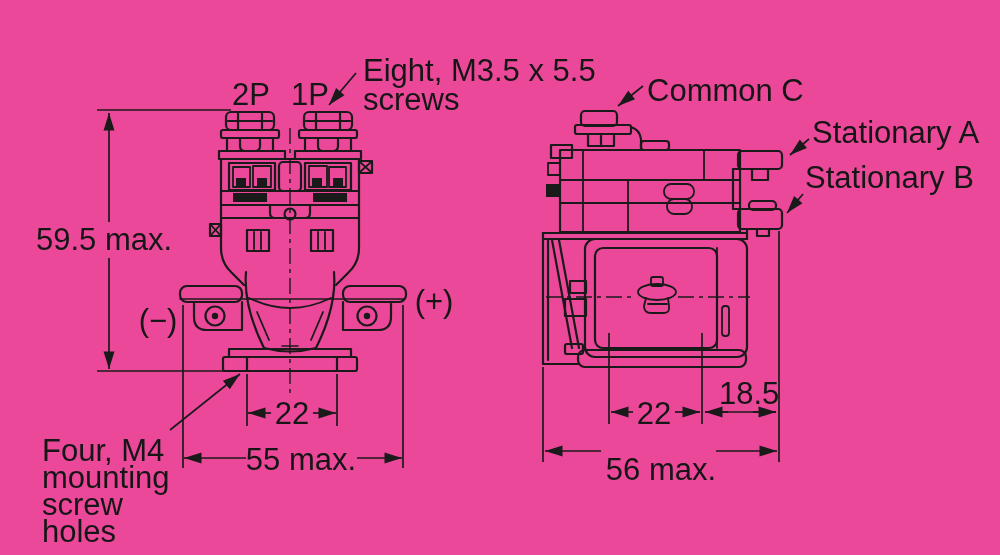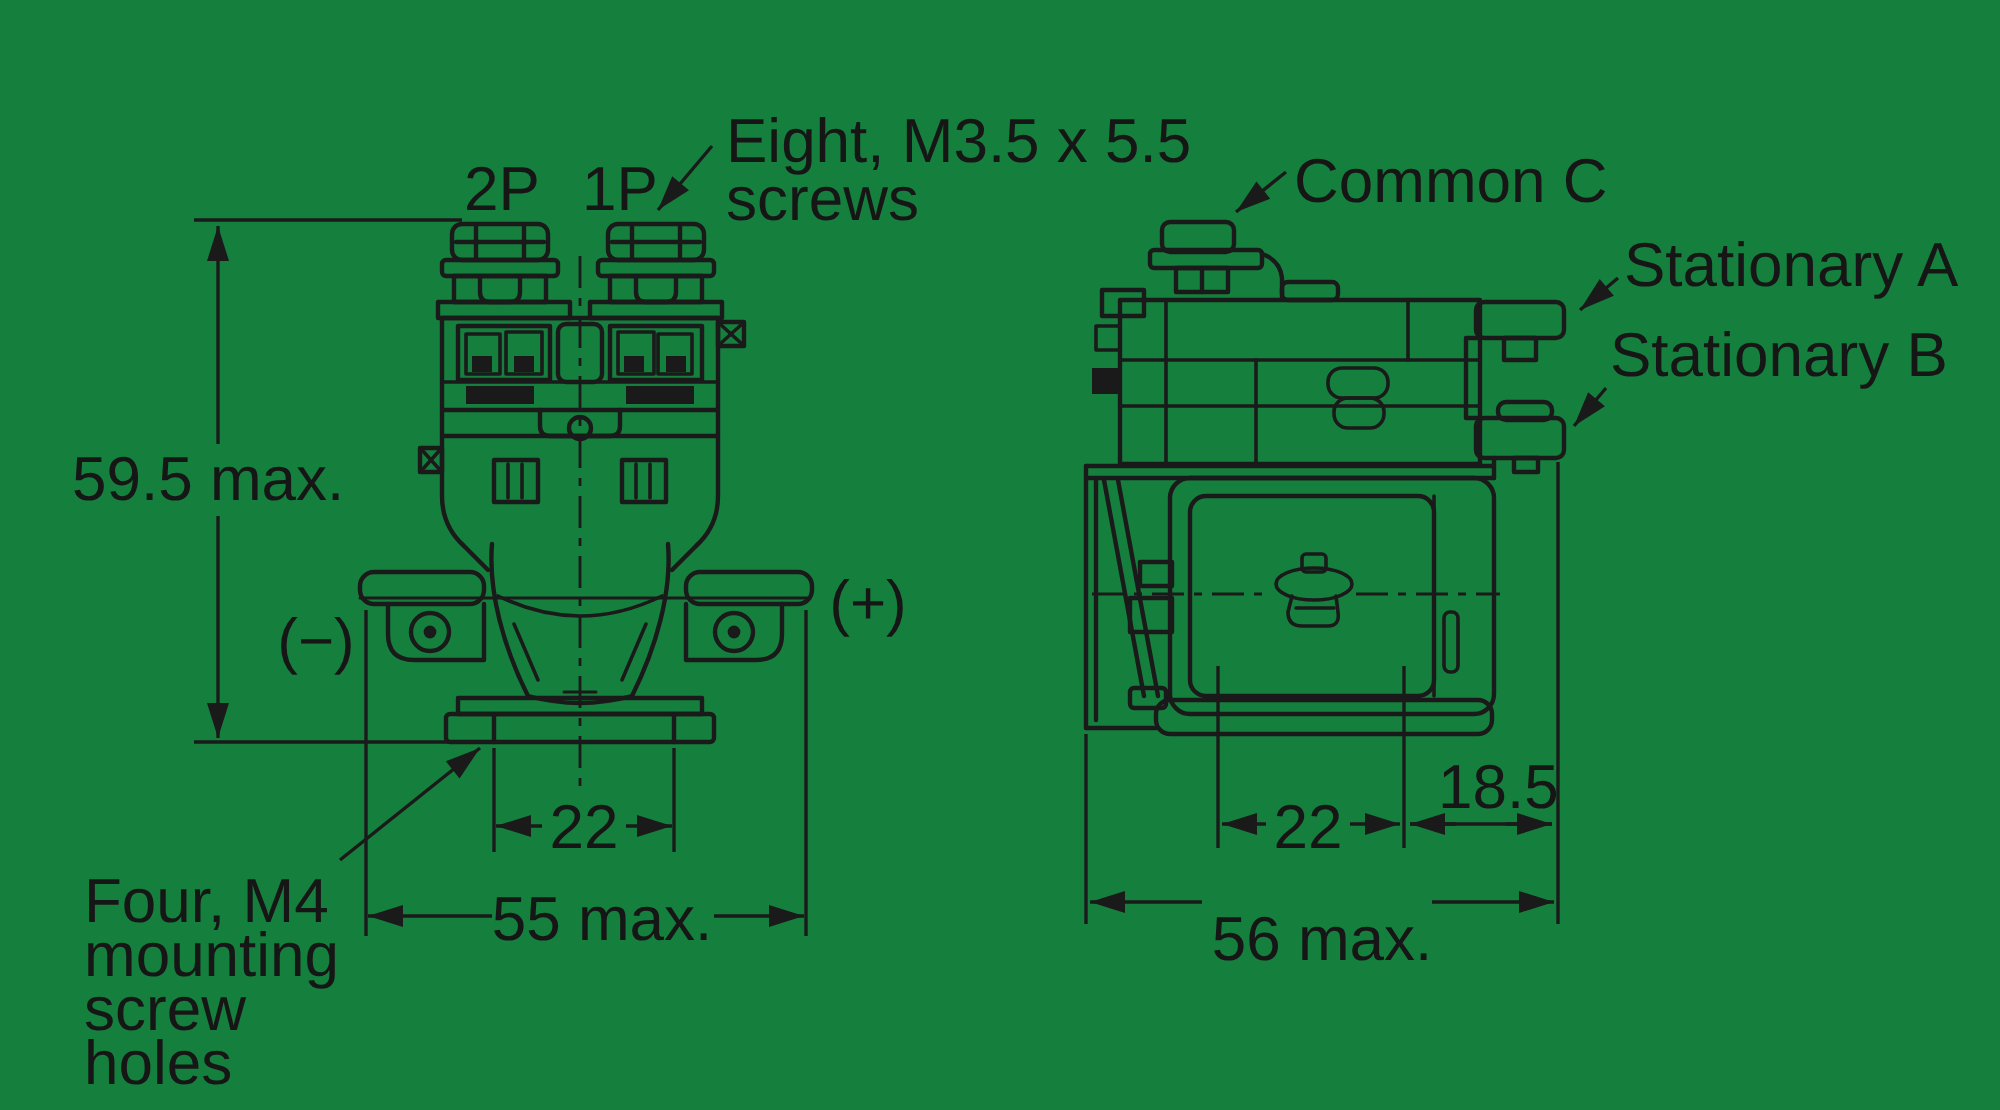--- a/index.html
+++ b/index.html
@@ -1,17 +1,17 @@
 <!DOCTYPE html>
 <html><head>
 <meta charset="utf-8">
 <style>
   html,body{margin:0;padding:0;background:#ffffff;}
   #stage{
-    position:relative;width:1000px;height:555px;background:#15803d;
+    position:relative;width:1000px;height:555px;background:#ec4899;
     font-family:"Liberation Sans", sans-serif;overflow:hidden;
   }
   svg{display:block;}
   .ol{stroke:#1a1a1a;fill:none;stroke-width:2.2;stroke-linecap:round;stroke-linejoin:round;}
   .ol2{stroke:#1a1a1a;fill:none;stroke-width:1.8;stroke-linecap:round;stroke-linejoin:round;}
   .thin{stroke:#1a1a1a;fill:none;stroke-width:1.5;stroke-linecap:round;}
   .fillk{fill:#1a1a1a;stroke:none;}
   .cl{stroke:#1a1a1a;fill:none;stroke-width:1.4;stroke-dasharray:16 5 4 5;}
   .dim{stroke:#1a1a1a;fill:none;stroke-width:1.7;stroke-linecap:butt;}
   text{fill:#161616;font-family:"Liberation Sans", sans-serif;font-size:31px;}

